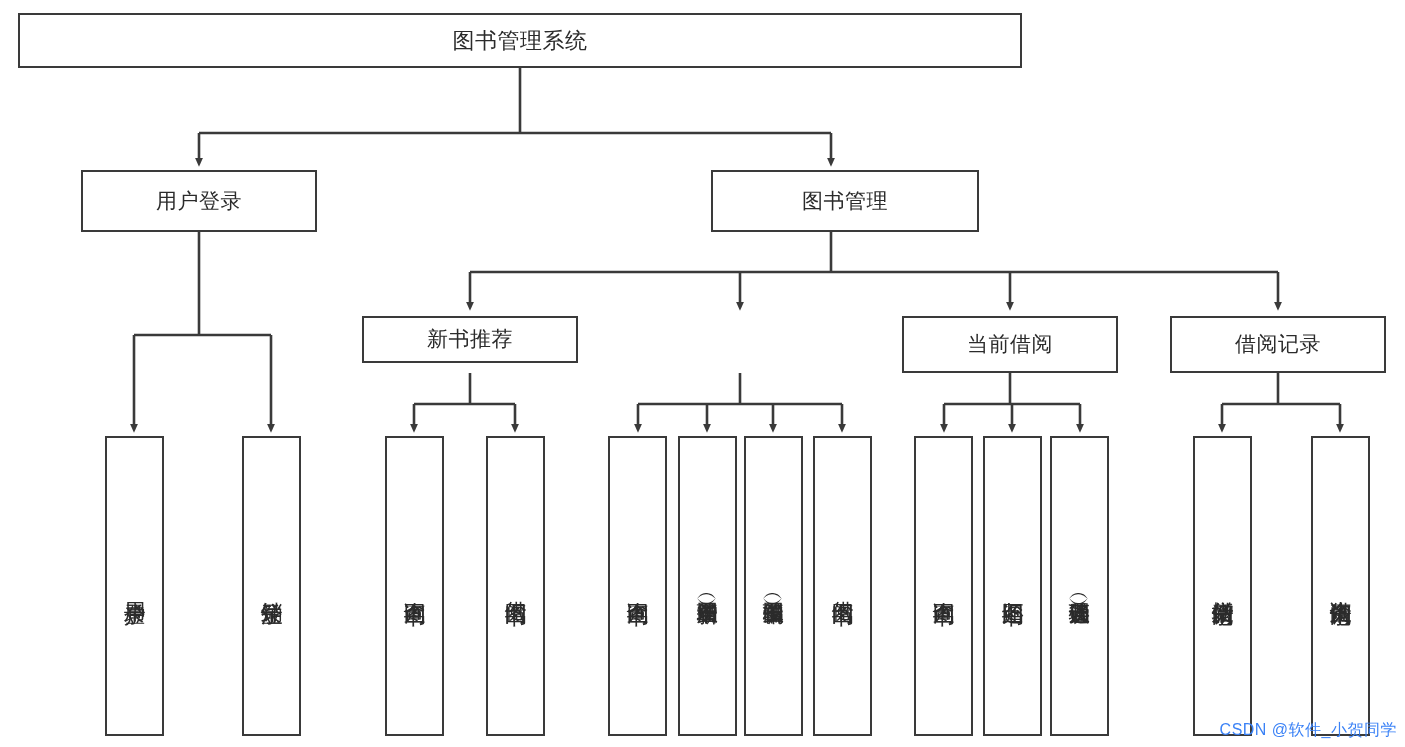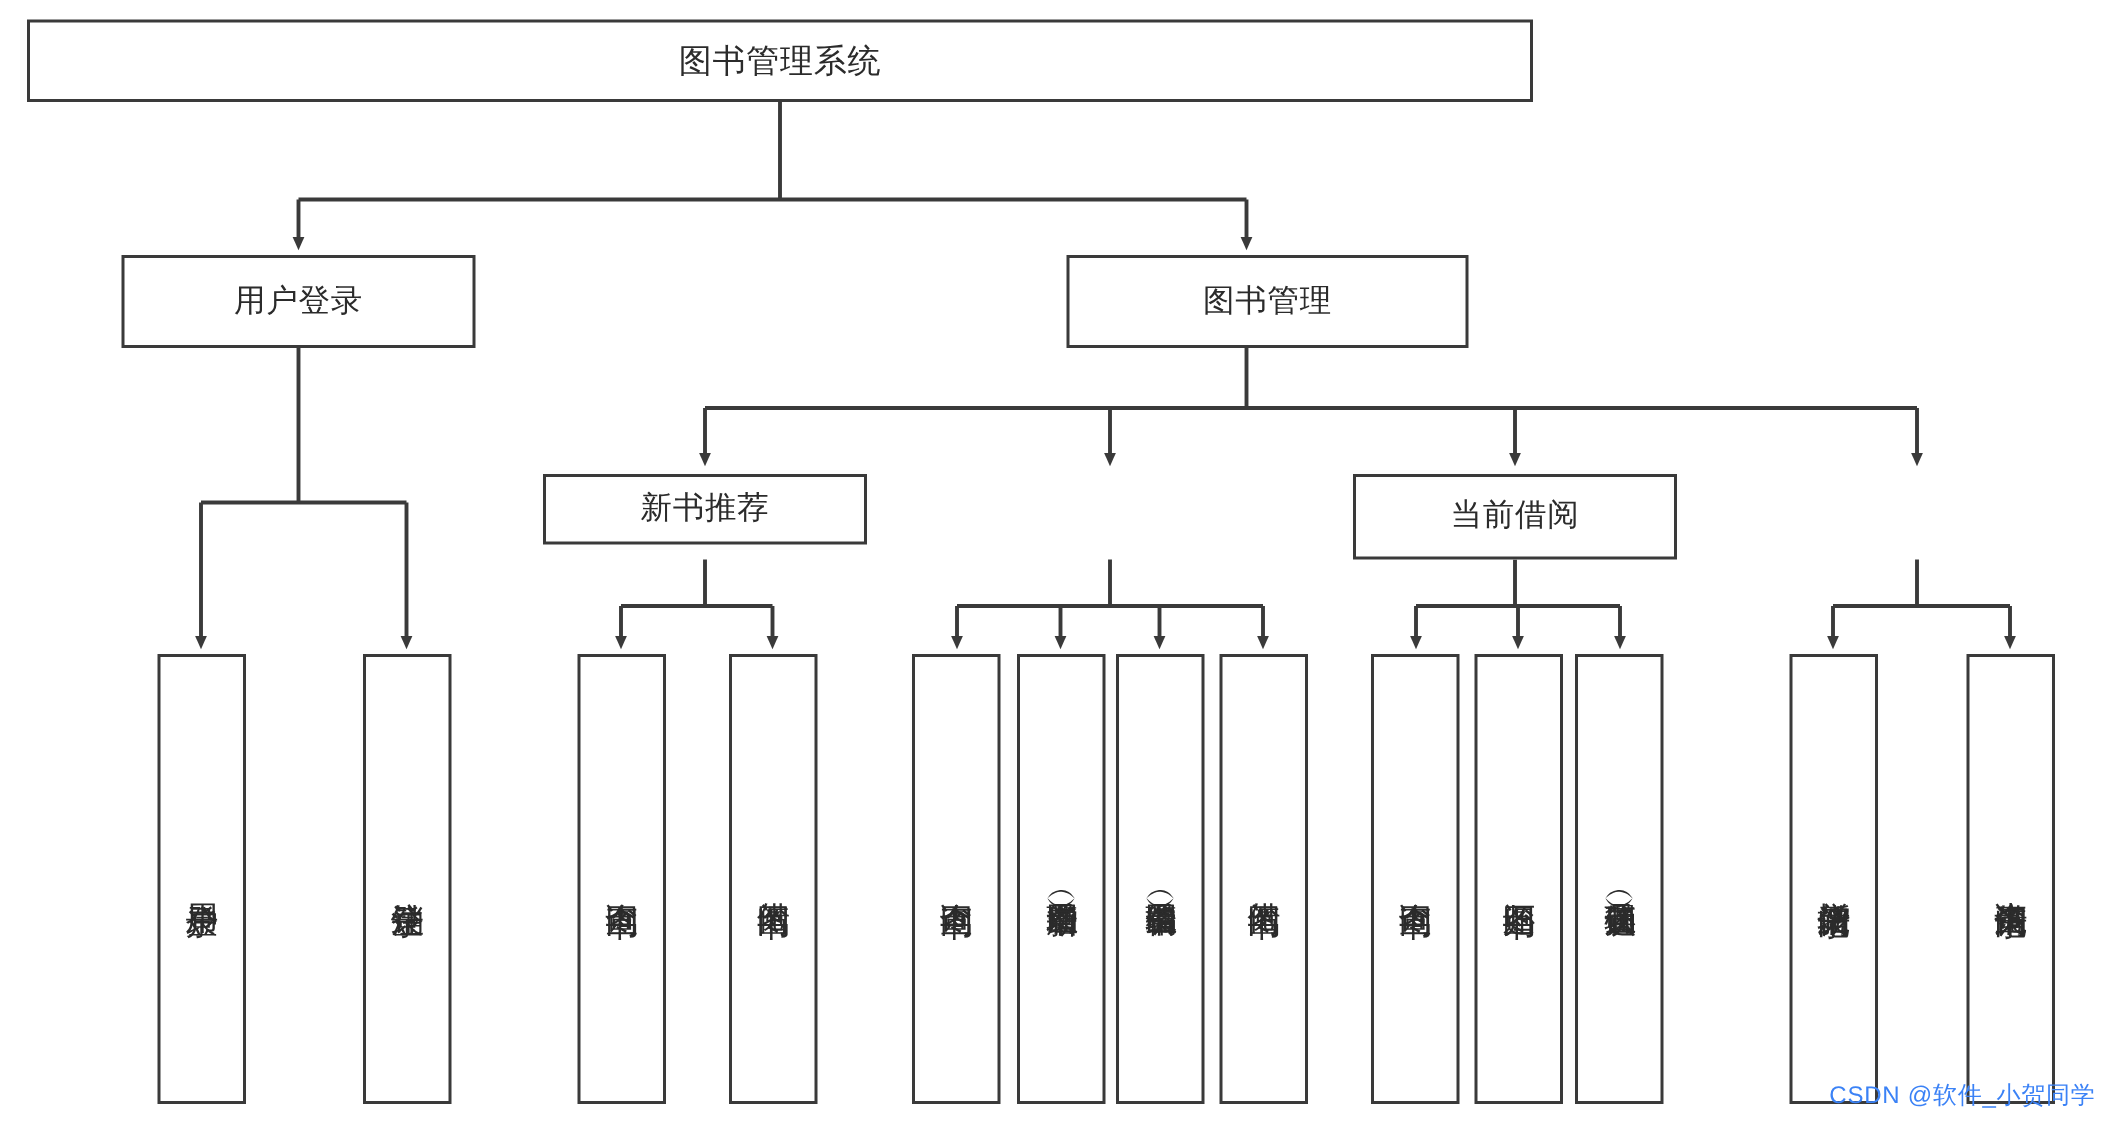--- a/index.html
+++ b/index.html
@@ -140,20 +140,23 @@
   <div class="node horiz" style="left:711px; top:170px; width:268px; height:62px;">
     <span class="node-label">图书管理</span>
   </div>
 
   <div class="node horiz" style="left:362px; top:316px; width:216px; height:47px;">
     <span class="node-label">新书推荐</span>
   </div>
   <div class="node horiz" style="left:902px; top:316px; width:216px; height:57px;">
     <span class="node-label">当前借阅</span>
   </div>
+  <div class="node horiz" style="left:1170px; top:316px; width:216px; height:57px;">
+    <span class="node-label">借阅记录</span>
+  </div>
 
   <div class="node vert" style="left:105px; top:436px; width:59px; height:300px;">
     <span class="node-label">用户登录</span>
   </div>
   <div class="node vert" style="left:242px; top:436px; width:59px; height:300px;">
     <span class="node-label">注销登录</span>
   </div>
 
   <div class="node vert" style="left:385px; top:436px; width:59px; height:300px;">
     <span class="node-label">查询图书</span>

